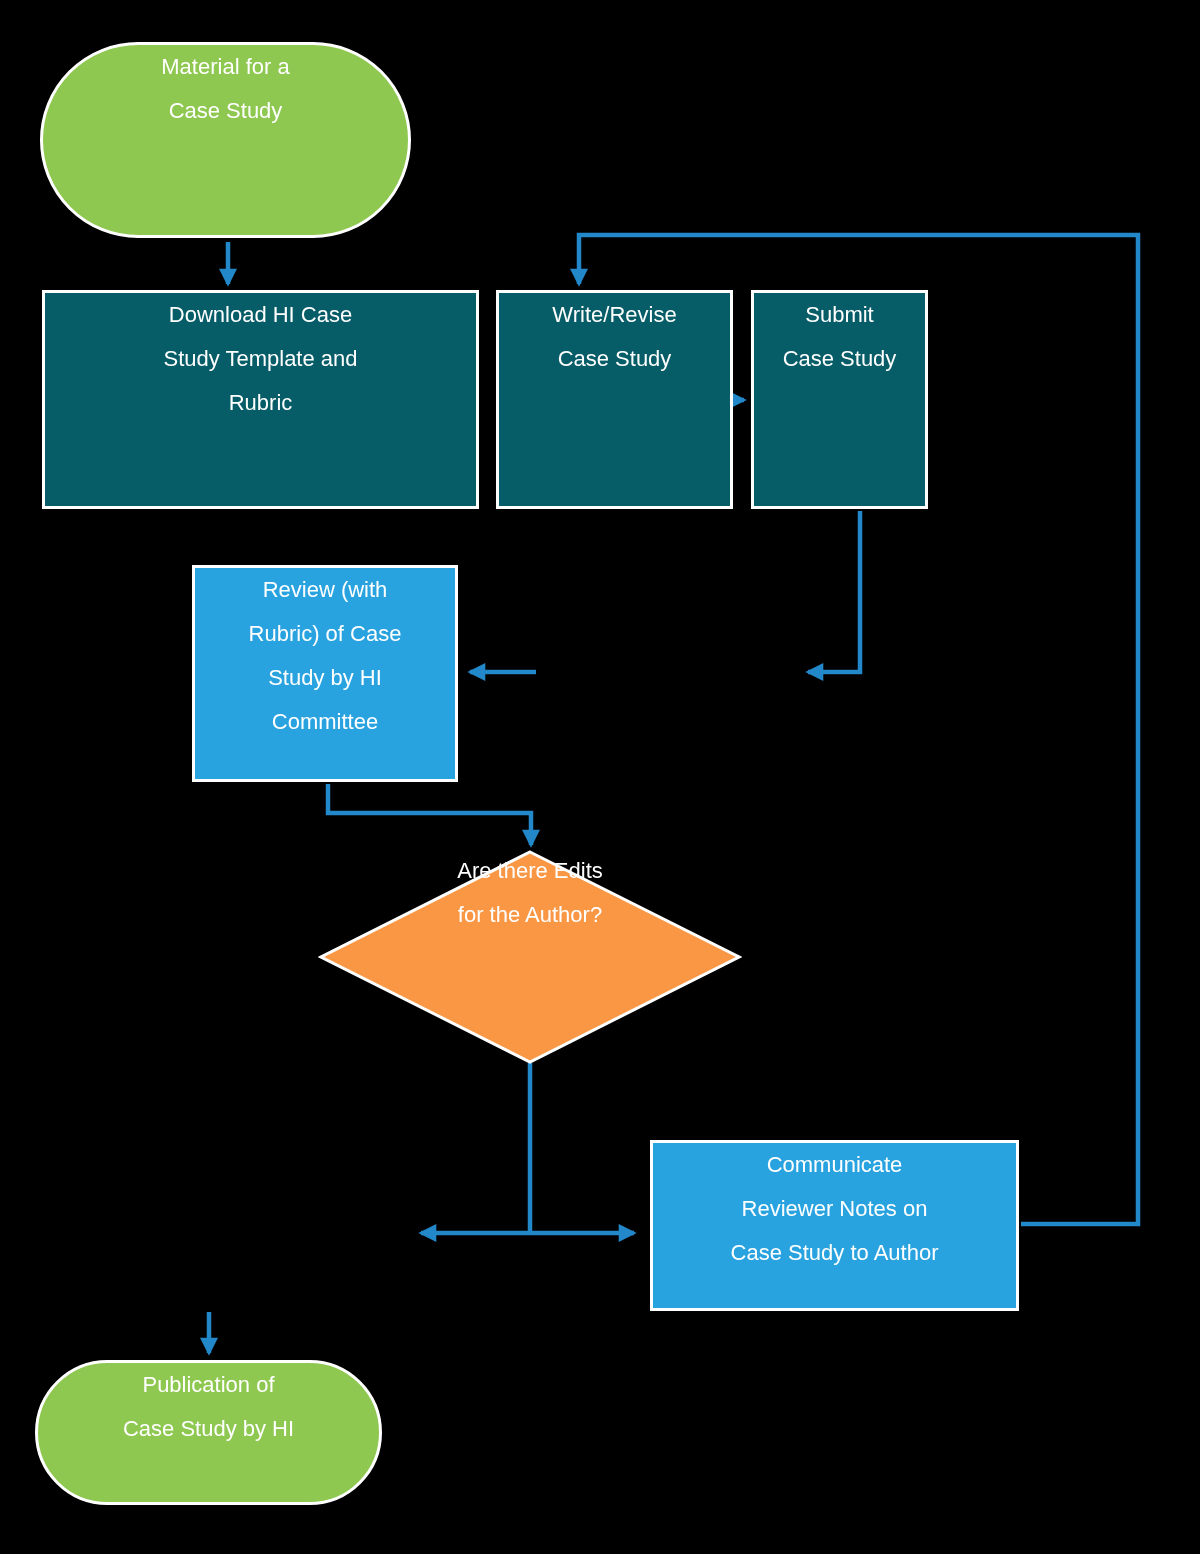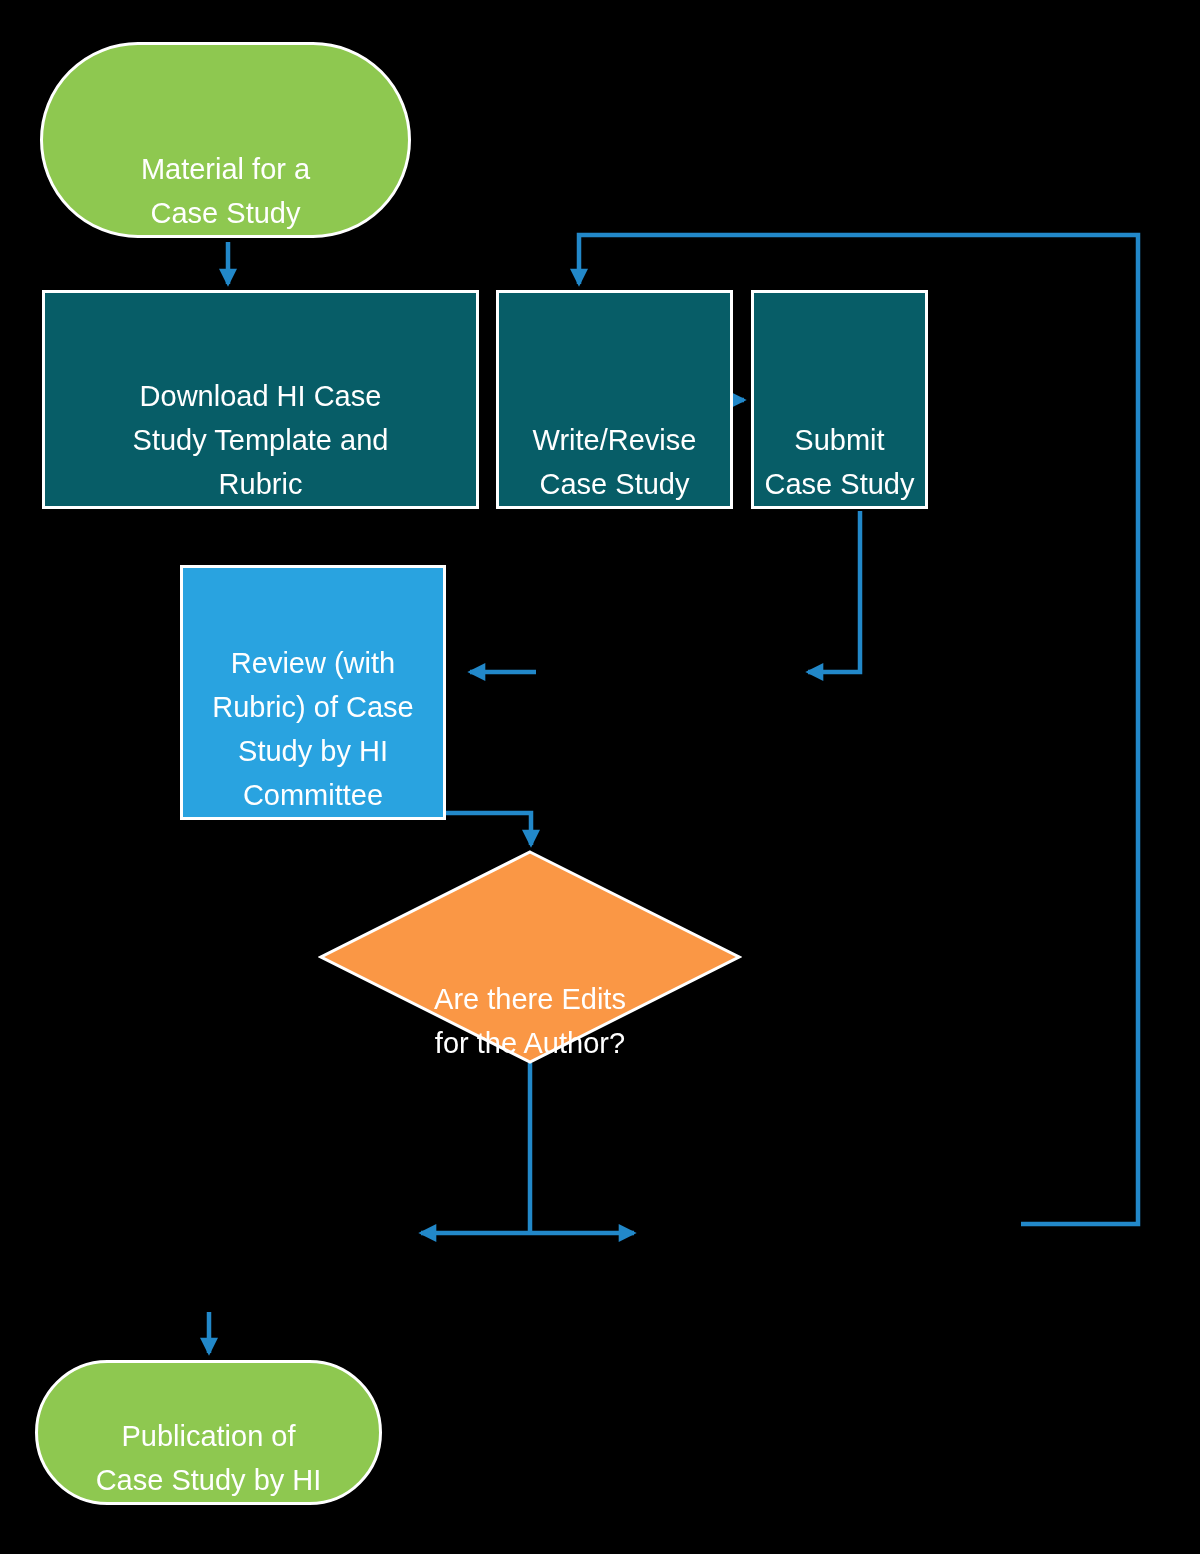--- a/index.html
+++ b/index.html
@@ -5,22 +5,22 @@
   html,body{margin:0;padding:0;background:#000;}
   .stage{
     position:relative;width:1200px;height:1554px;overflow:hidden;
     background:var(--background,#000);
     font-family:"Liberation Sans",sans-serif;
   }
   .edges{position:absolute;left:0;top:0;width:1200px;height:1554px;}
   .edges path{stroke:var(--connector,#2288C9);stroke-width:4.5;fill:none;}
   #arw path{fill:var(--connector,#2288C9);stroke:none;}
   .node{
-    position:absolute;display:flex;align-items:flex-end;justify-content:center;
-    text-align:center;color:var(--text,#fff);font-size:29px;line-height:44px;
+    position:absolute;display:flex;align-items:flex-start;justify-content:center;
+    text-align:center;color:var(--text,#fff);font-size:22px;line-height:44px;
     box-sizing:border-box;
   }
   .lbl{white-space:pre-line;position:relative;}
   .proc{border:3px solid var(--node-border,#fff);}
   .teal{background:var(--teal,#075D67);}
   .blue{background:var(--blue,#29A3E0);}
   .term{background:var(--green,#8EC850);border:3px solid var(--node-border,#fff);}
   .r98{border-radius:98px;}
   .r87{border-radius:87px;}
   .decision .shape{position:absolute;left:0;top:0;width:100%;height:100%;}
@@ -64,36 +64,41 @@
   <div class="node proc teal" style="left:496px;top:290px;width:237px;height:219px">
     <span class="lbl">Write/Revise
 Case Study</span>
   </div>
 
   <div class="node proc teal" style="left:751px;top:290px;width:177px;height:219px">
     <span class="lbl">Submit
 Case Study</span>
   </div>
 
-  <div class="node proc blue" style="left:180px;top:565px;width:266px;height:255px">
+  <div class="node proc blue" style="left:192px;top:565px;width:266px;height:217px">
     <span class="lbl">Review (with
 Rubric) of Case
 Study by HI
 Committee</span>
   </div>
 
 
   <div class="node decision" style="left:318px;top:849px;width:424px;height:216px">
     <svg class="shape" viewBox="0 0 424 216" preserveAspectRatio="none">
       <polygon points="212,3 421,108 212,213 3,108"></polygon>
     </svg>
     <span class="lbl">Are there Edits
 for the Author?</span>
   </div>
 
 
+  <div class="node proc blue" style="left:650px;top:1140px;width:369px;height:171px">
+    <span class="lbl">Communicate
+Reviewer Notes on
+Case Study to Author</span>
+  </div>
 
   <div class="node term r87" style="left:35px;top:1360px;width:347px;height:145px">
     <span class="lbl">Publication of
 Case Study by HI</span>
   </div>
 
 </div>
 
 </body></html>

